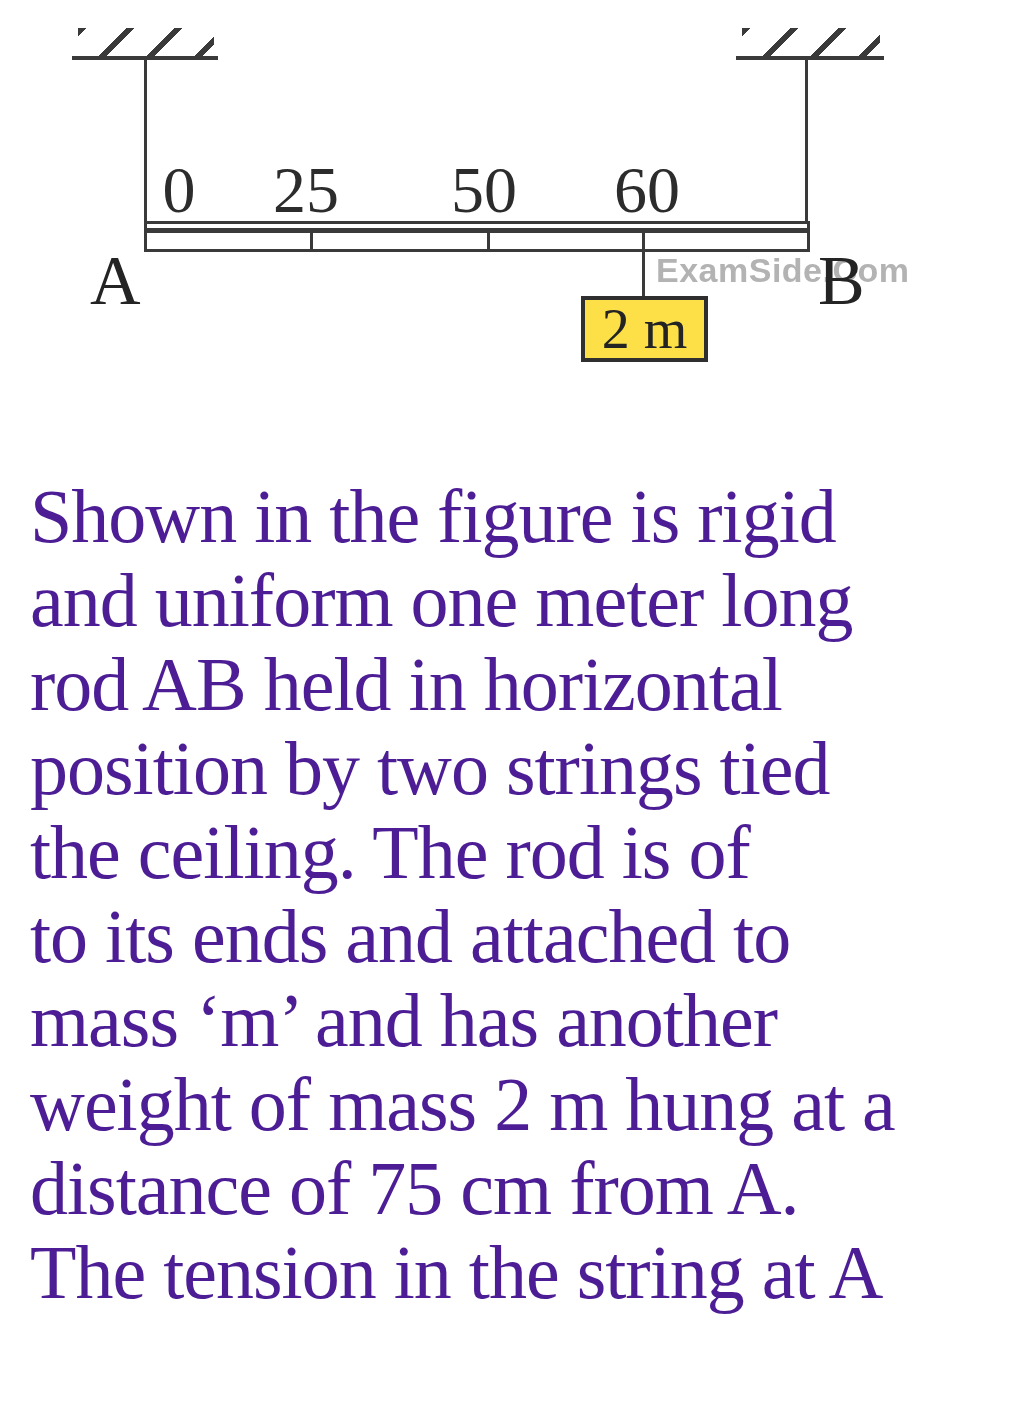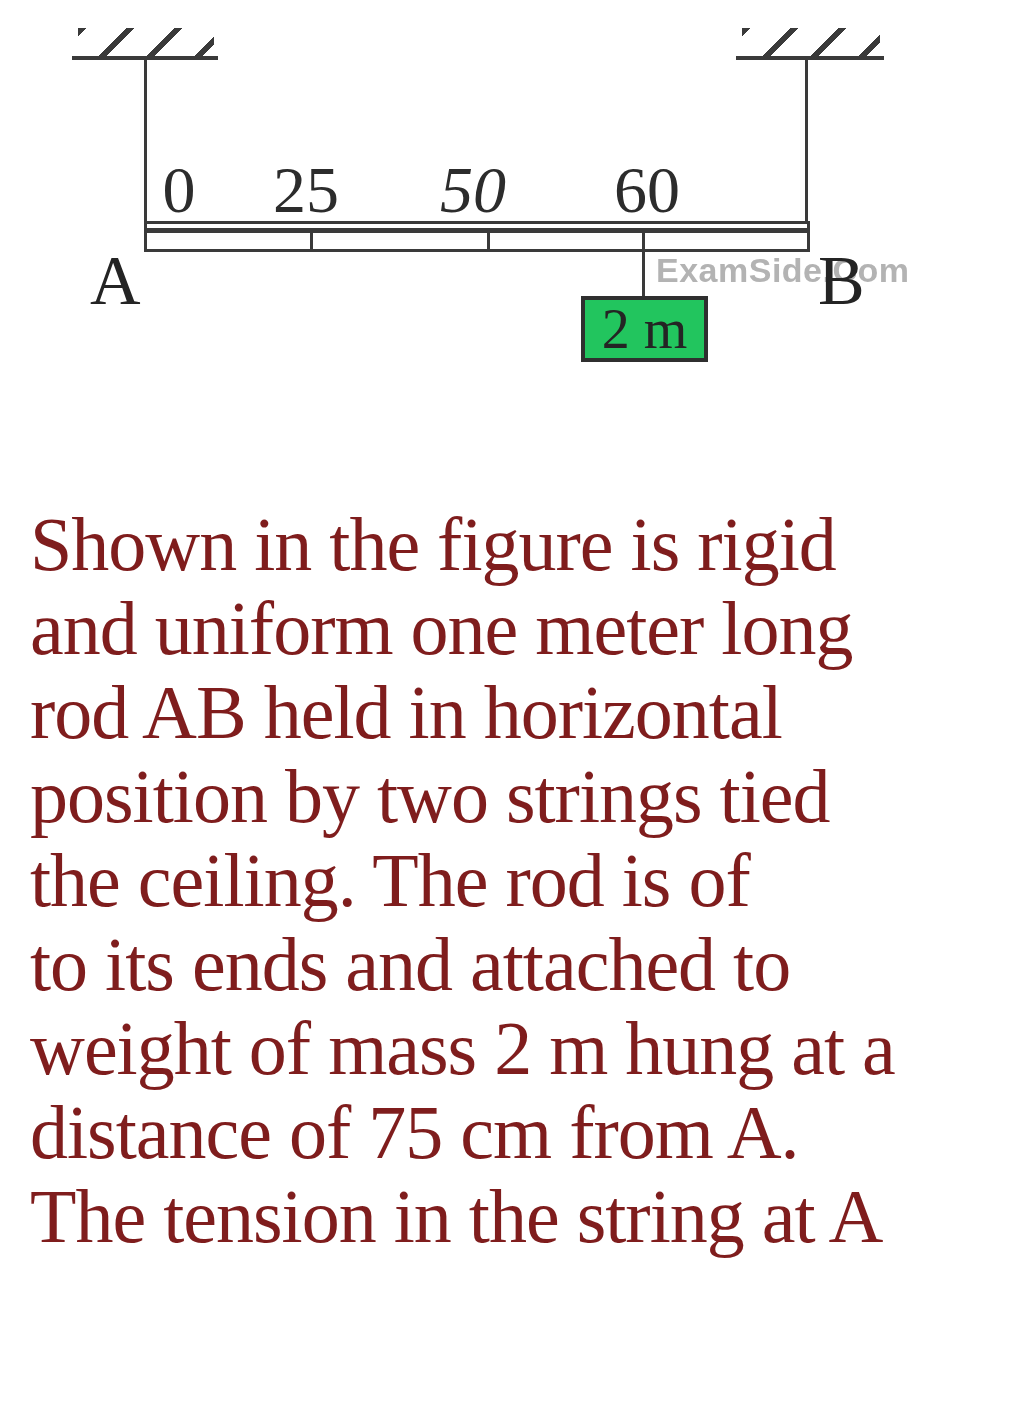--- a/index.html
+++ b/index.html
@@ -58,21 +58,21 @@
   .tick-75 { left: 642px; height: 66px; } 
 
   .scale-label {
     position: absolute; top: 157px;
     transform: translateX(-50%);
     font-size: 66px; line-height: 1; color: #2c2c2c;
     font-family: "Liberation Serif", serif;
   }
   .sl-0   { left: 179px; }
   .sl-25  { left: 306px; }
-  .sl-50  { left: 473px; font-style: italic; }
+  .sl-50  { left: 484px; }
   .sl-75  { left: 647px; }
   .sl-100 { left: 880px; }
 
   .end-label {
     position: absolute; font-size: 70px; line-height: 1; color: #242424;
     font-family: "Liberation Serif", serif;
   }
   .end-a { left: 90px;  top: 246px; }
   .end-b { left: 818px; top: 246px; z-index: 2; }
 
@@ -83,32 +83,31 @@
     color: #b3b3b3;
   }
 
   .weight-box {
     position: absolute; left: 581px; top: 296px;
     width: 127px; height: 66px;
     border: 4px solid #2f2f2f;
     display: flex; align-items: center; justify-content: center;
     font-size: 56px; color: #242424;
     font-family: "Liberation Serif", serif;
-    background: #22c55e;
+    background: #fde047;
   }
 
   
   .problem {
     position: absolute; left: 30px; top: 474px; width: 990px;
     font-family: "Liberation Serif", serif;
     font-size: 76px; line-height: 84px;
     letter-spacing: -1px;
-    color: #7f1d1d;
+    color: #4c1d95;
     white-space: nowrap;
-    margin-top: 28px;
   }
 </style>
 </head>
 <body>
 
 <div class="page">
 
   <div class="figure">
 
     <div class="hatch hatch-left"></div>
@@ -142,18 +141,19 @@
 
   </div>
 
   <div class="problem">
     <div class="tline">Shown in the figure is rigid</div>
     <div class="tline">and uniform one meter long</div>
     <div class="tline">rod AB held in horizontal</div>
     <div class="tline">position by two strings tied</div>
     <div class="tline">the ceiling. The rod is of</div>
     <div class="tline">to its ends and attached to</div>
+    <div class="tline">mass ‘m’ and has another</div>
     <div class="tline">weight of mass 2 m hung at a</div>
     <div class="tline">distance of 75 cm from A.</div>
     <div class="tline">The tension in the string at A</div>
   </div>
 
 </div>
 
 </body></html>

